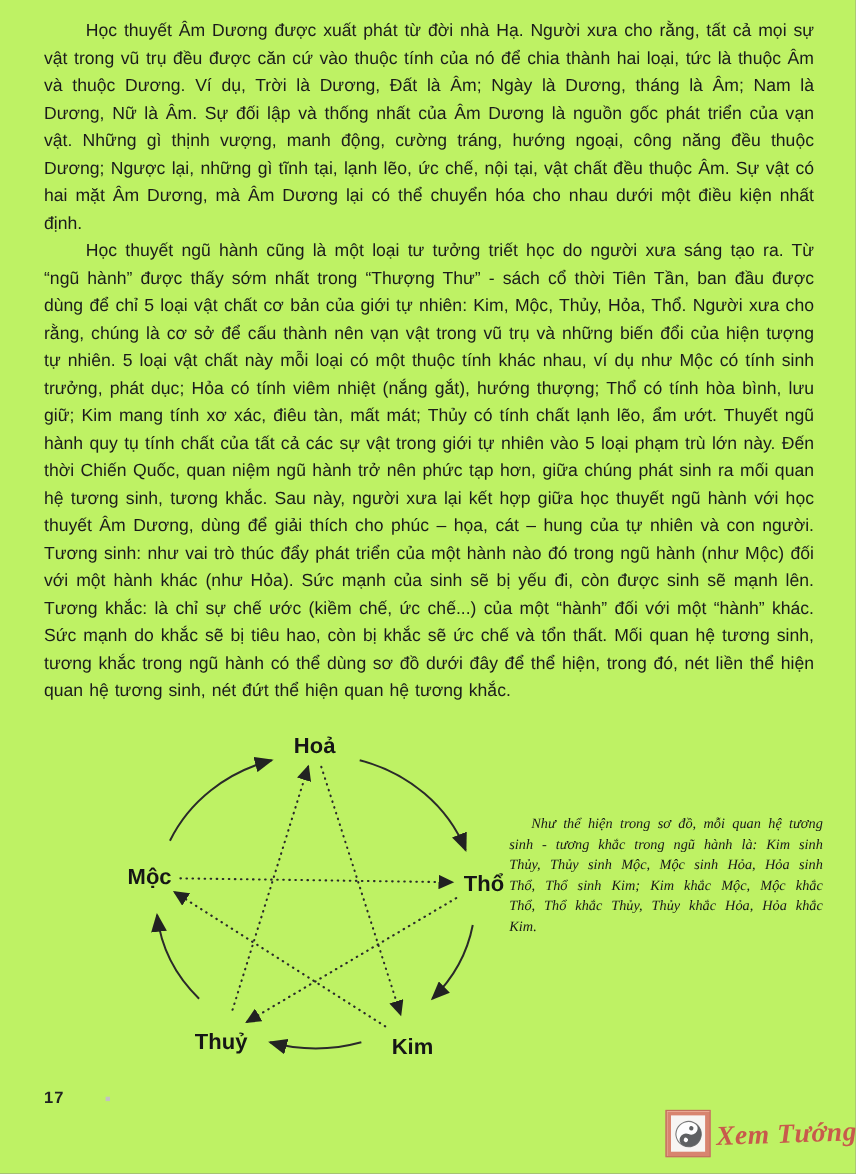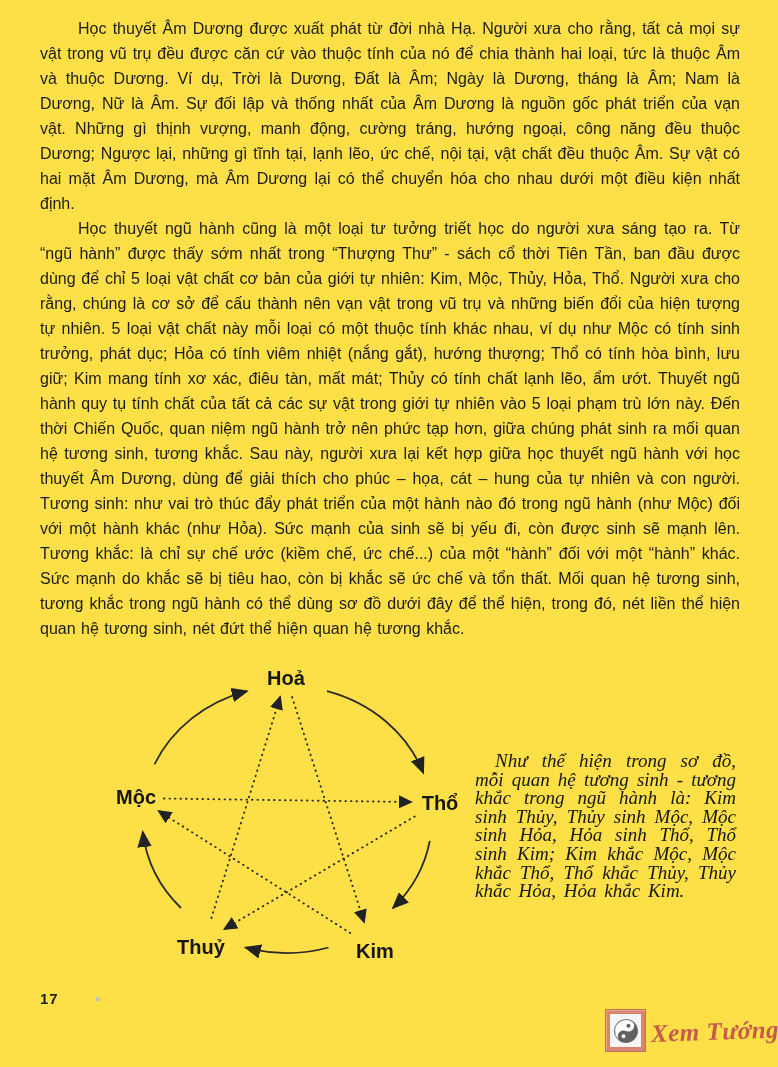--- a/index.html
+++ b/index.html
@@ -1,37 +1,37 @@
 <!DOCTYPE html>
 <html lang="vi"><head>
 <meta charset="utf-8">
 <style>
   html,body{margin:0;padding:0;background:#888;}
   .page{
-    position:relative;width:778px;height:1067px;background:#fde047;
+    position:relative;width:778px;height:1067px;background:#bef264;
     margin:0 auto;overflow:hidden;
     font-family:"Liberation Sans",sans-serif;color:#1a1a1a;
   }
   .content{position:absolute;left:40px;top:16px;width:700px;}
   .para{
     margin:0;font-size:16px;line-height:25px;text-align:justify;
     text-indent:38px;color:#1b1b1b;word-spacing:1px;
   }
   .para + .para{}
 
   .figure{position:absolute;left:104px;top:648px;width:380px;height:332px;}
   .fig-svg{display:block;}
 
   .sidebar{
     position:absolute;left:463px;top:740px;width:285px;
     font-family:"Liberation Serif",serif;font-style:italic;color:#161616;
   }
   .sidebar-title{margin:0 0 4px 14px;font-size:15.5px;font-weight:bold;}
   .sidebar-body{
-    margin:12px;font-size:19px;line-height:18.6px;text-align:justify;
+    margin:0;font-size:13px;line-height:18.6px;text-align:justify;
     text-indent:20px;word-spacing:3px;
   }
 
   .page-number{
     position:absolute;left:40px;top:990px;width:700px;
     font-size:15px;font-weight:bold;letter-spacing:1px;color:#222;
   }
   .speck{position:absolute;left:96px;top:997px;width:4px;height:4px;background:#c2c2c2;}
 
   .watermark{

